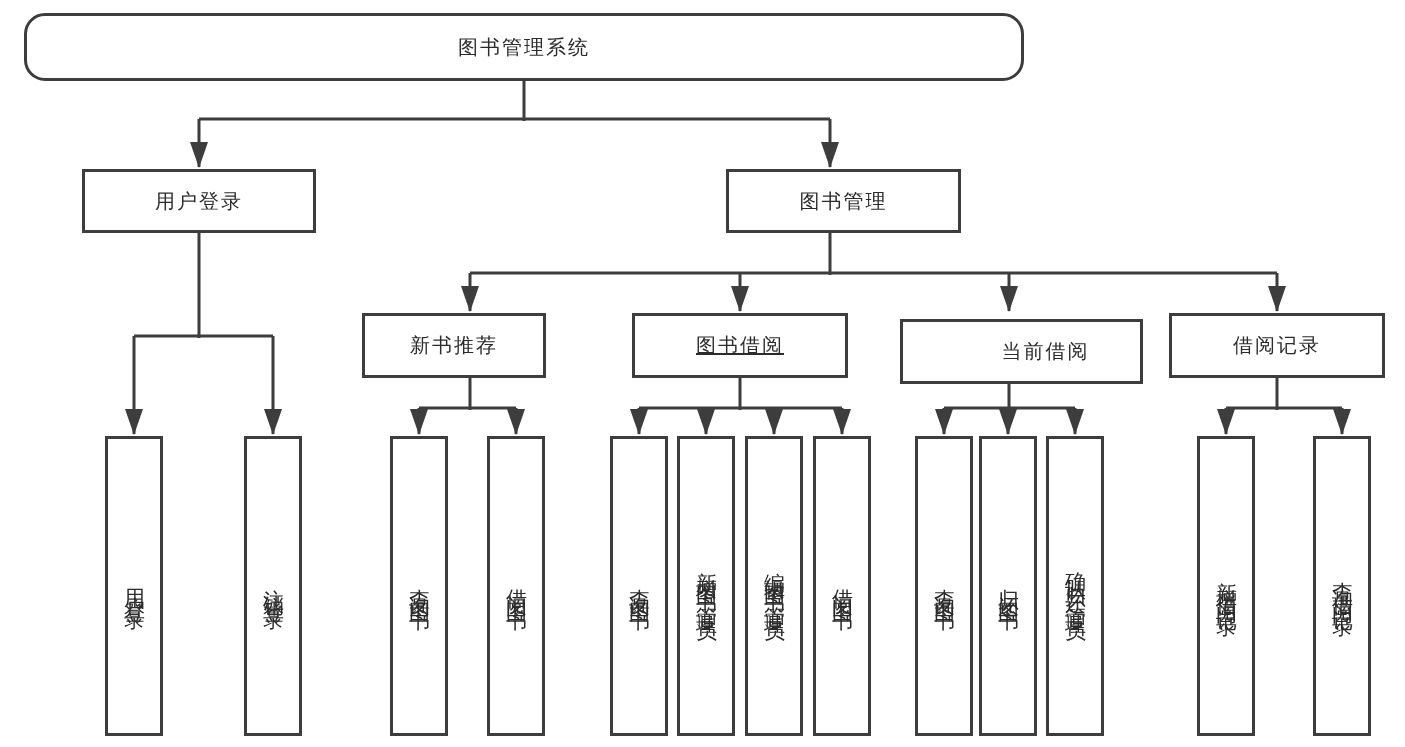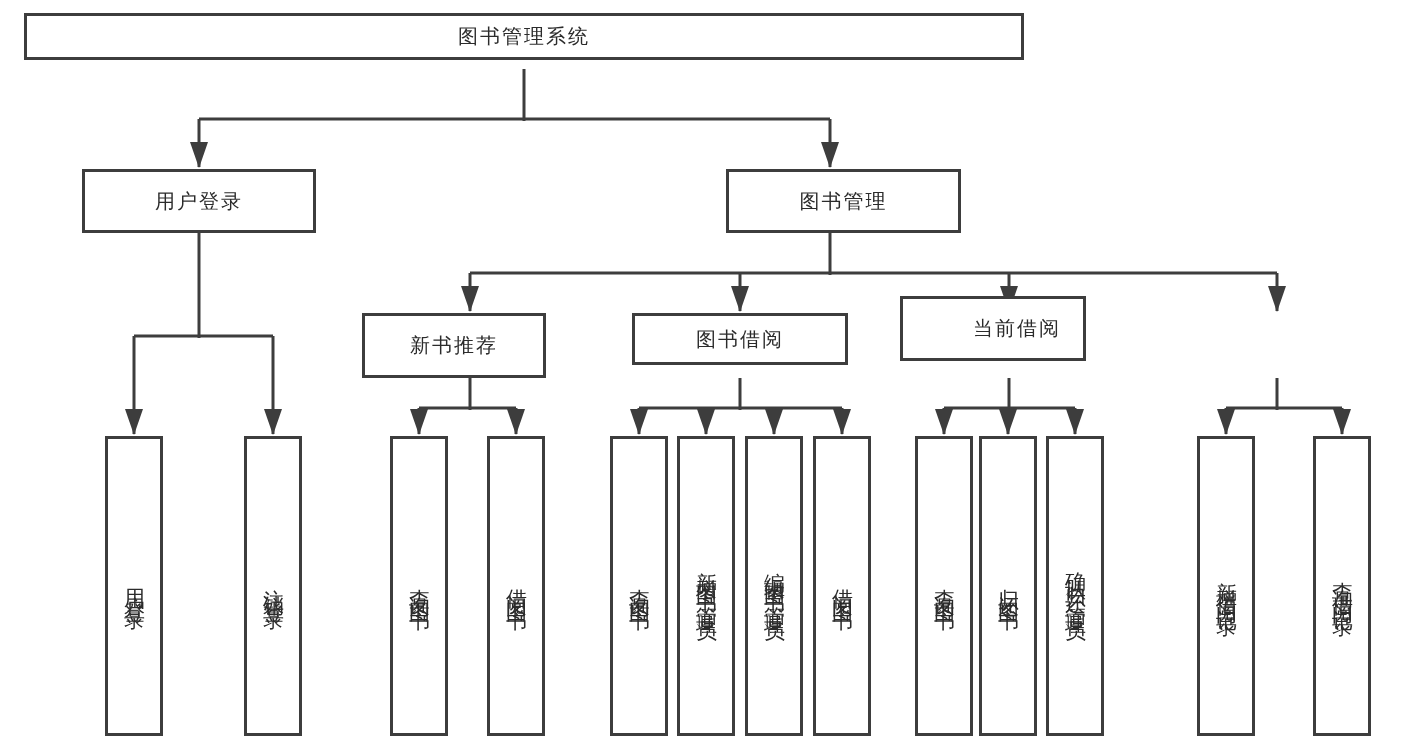--- a/index.html
+++ b/index.html
@@ -97,39 +97,42 @@
     <line x1="944" y1="408" x2="944" y2="434" marker-end="url(#arrow)"></line>
     <line x1="1008" y1="408" x2="1008" y2="434" marker-end="url(#arrow)"></line>
     <line x1="1075" y1="408" x2="1075" y2="434" marker-end="url(#arrow)"></line>
 
     <line x1="1277" y1="378" x2="1277" y2="410"></line>
     <line x1="1226" y1="408" x2="1342" y2="408"></line>
     <line x1="1226" y1="408" x2="1226" y2="434" marker-end="url(#arrow)"></line>
     <line x1="1342" y1="408" x2="1342" y2="434" marker-end="url(#arrow)"></line>
   </svg>
 
-  <div class="box h root-box" style="left:24px; top:13px; width:1000px; height:47px;">
+  <div class="box h root-box" style="left:24px; top:13px; width:1000px; height:68px;border-radius:21px;">
     <span>图书管理系统</span>
   </div>
 
   <div class="box h" style="left:82px; top:169px; width:234px; height:64px;">
     <span>用户登录</span>
   </div>
   <div class="box h" style="left:713px; top:169px; width:235px; height:64px;margin-left:13px;">
     <span>图书管理</span>
   </div>
 
   <div class="box h" style="left:362px; top:313px; width:184px; height:65px;">
     <span>新书推荐</span>
   </div>
-  <div class="box h" style="left:632px; top:313px; width:216px; height:52px;">
+  <div class="box h" style="left:632px; top:313px; width:216px; height:65px;text-decoration:underline;">
     <span>图书借阅</span>
   </div>
-  <div class="box h" style="left:900px; top:296px; width:186px; height:65px;padding-left:48px;">
+  <div class="box h" style="left:900px; top:319px; width:243px; height:65px;padding-left:48px;">
     <span>当前借阅</span>
+  </div>
+  <div class="box h" style="left:1169px; top:313px; width:216px; height:65px;">
+    <span>借阅记录</span>
   </div>
 
   <div class="box v" style="left:105px; top:436px;">
     <span class="vtext">用户登录</span>
   </div>
   <div class="box v" style="left:244px; top:436px;">
     <span class="vtext">注销登录</span>
   </div>
 
   <div class="box v" style="left:390px; top:436px;">

